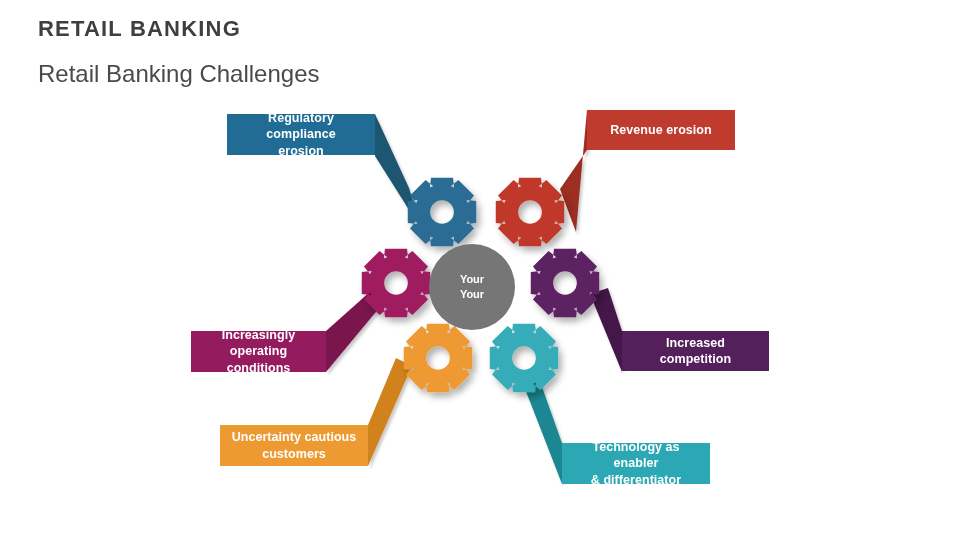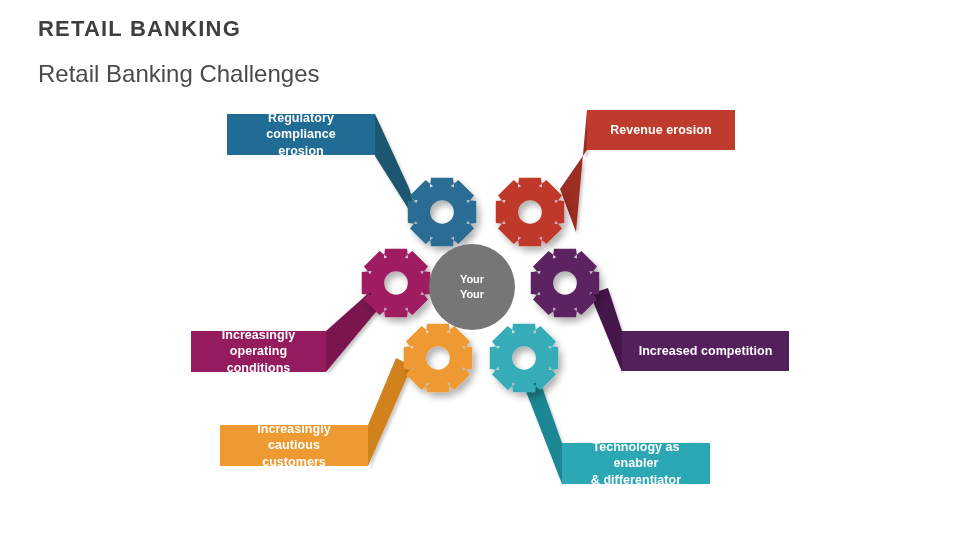--- a/index.html
+++ b/index.html
@@ -73,21 +73,21 @@
     line-height: 1.32;
     padding: 4px 10px;
     letter-spacing: 0.05px;
     z-index: 6;
   }
   .callout .txt { display: block; width: 100%; }
 
   #cal-regulatory { left: 227px; top: 114px; width: 148px; height: 41px; background: #216C94; }
   #cal-revenue    { left: 587px; top: 110px; width: 148px; height: 40px; background: #BF3B2E; }
   #cal-uncertainty{ left: 191px; top: 331px; width: 135px; height: 41px; background: #951B5F; }
-  #cal-competition{ left: 622px; top: 331px; width: 167px; height: 40px; background: #54205B; }
+  #cal-competition{ left: 622px; top: 331px; width: 147px; height: 40px; background: #54205B; }
   #cal-cautious   { left: 220px; top: 425px; width: 148px; height: 41px; background: #EE9A33; }
   #cal-technology { left: 562px; top: 443px; width: 148px; height: 41px; background: #2CA8B5; }
 
   
   #gears { position: absolute; left: 0; top: 0; width: 960px; height: 540px; z-index: 8; }
 
   
   #hub {
     position: absolute;
     left: 429px;
@@ -163,21 +163,21 @@
 
     <div class="callout" id="cal-uncertainty">
       <span class="txt"><span>Increasingly</span><br><span>operating  conditions</span></span>
     </div>
 
     <div class="callout" id="cal-competition">
       <span class="txt">Increased competition</span>
     </div>
 
     <div class="callout" id="cal-cautious">
-      <span class="txt"><span>Increasingly cautious</span><br><span>customers</span></span>
+      <span class="txt"><span>Uncertainty cautious</span><br><span>customers</span></span>
     </div>
 
     <div class="callout" id="cal-technology">
       <span class="txt"><span>Technology as enabler</span><br><span>&amp; differentiator</span></span>
     </div>
 
     <div id="gears">
       <svg viewBox="0 0 960 540">
         <g filter="url(#gsh)" transform="translate(442,212) scale(1.16)">
           <path class="gearpath" fill="#2B6C93" d="M -10.43 -21.06 L -9.52 -29.50 L 9.52 -29.50 L 10.43 -21.06 A 23.5 23.5 0 0 1 7.51 -22.27 L 14.13 -27.59 L 27.59 -14.13 L 22.27 -7.51 A 23.5 23.5 0 0 1 21.06 -10.43 L 29.50 -9.52 L 29.50 9.52 L 21.06 10.43 A 23.5 23.5 0 0 1 22.27 7.51 L 27.59 14.13 L 14.13 27.59 L 7.51 22.27 A 23.5 23.5 0 0 1 10.43 21.06 L 9.52 29.50 L -9.52 29.50 L -10.43 21.06 A 23.5 23.5 0 0 1 -7.51 22.27 L -14.13 27.59 L -27.59 14.13 L -22.27 7.51 A 23.5 23.5 0 0 1 -21.06 10.43 L -29.50 9.52 L -29.50 -9.52 L -21.06 -10.43 A 23.5 23.5 0 0 1 -22.27 -7.51 L -27.59 -14.13 L -14.13 -27.59 L -7.51 -22.27 Z M 10.2 0 A 10.2 10.2 0 1 0 -10.2 0 A 10.2 10.2 0 1 0 10.2 0 Z" fill-rule="evenodd"></path>

